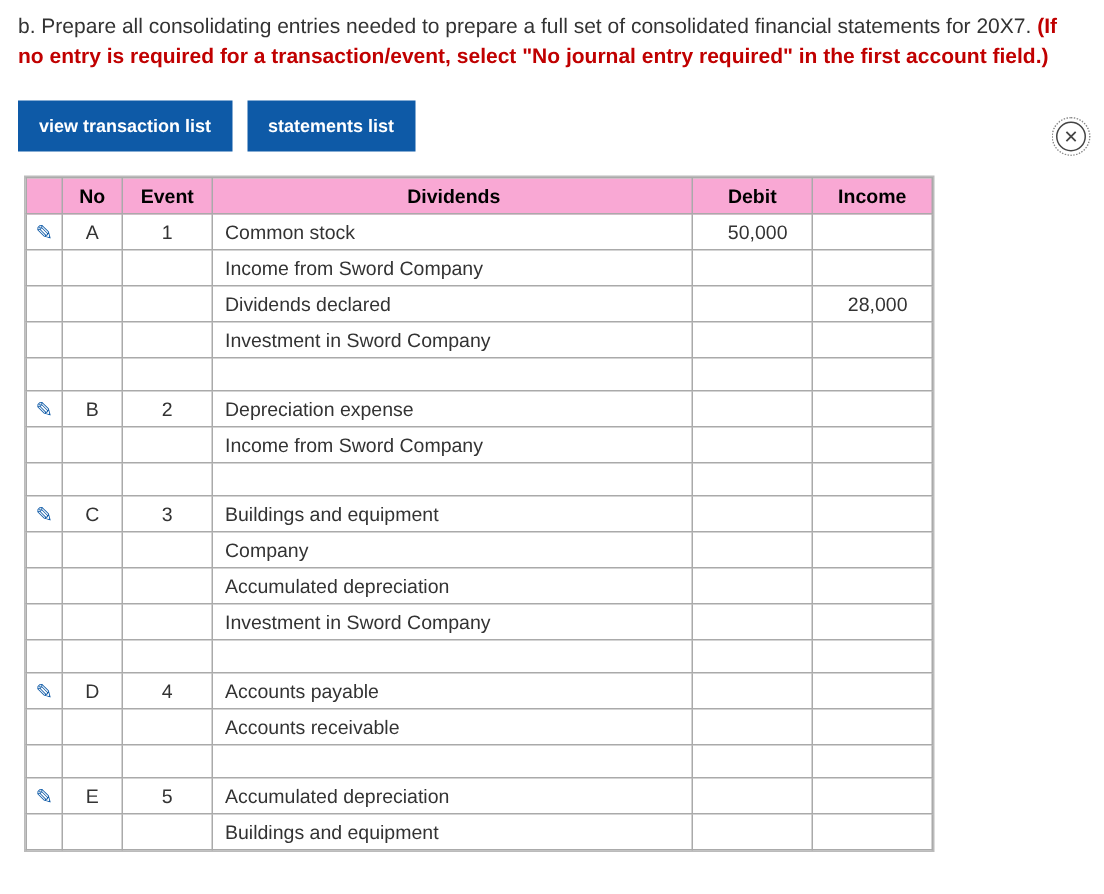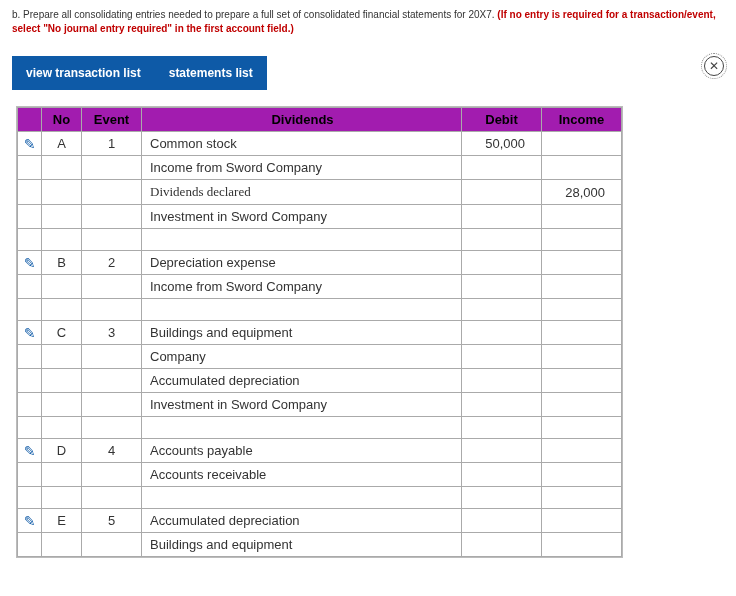--- a/index.html
+++ b/index.html
@@ -5,31 +5,32 @@
   * { box-sizing: border-box; }
   body {
     font-family: Arial, sans-serif;
     font-size: 13px;
     color: #333;
     margin: 0;
     padding: 8px 12px;
     background: #fff;
   }
   .prompt {
-    font-size: 10px;
+    font-size: 14px;
     line-height: 1.4;
     margin-bottom: 20px;
   }
   .prompt .red {
     color: #c00000;
     font-weight: bold;
   }
   .toolbar {
     display: flex;
-    align-items: flex-start;
+    align-items: flex-end;
+    gap: 10px;
     margin-bottom: 12px;
   }
   .btn {
     background: #0e5aa7;
     color: #fff;
     border: none;
     padding: 10px 14px;
     font-size: 12px;
     font-weight: bold;
     cursor: pointer;
@@ -59,21 +60,21 @@
   table {
     border-collapse: collapse;
   }
   th, td {
     border: 1px solid #aaa;
     padding: 4px 6px;
     font-size: 13px;
     height: 22px;
   }
   th {
-    background: #a21caf;
+    background: #f9a8d4;
     font-weight: bold;
     color: #000;
     text-align: center;
   }
   td.edit-col {
     width: 24px;
     text-align: center;
     padding: 2px;
   }
   td.no-col { width: 40px; text-align: center; }
@@ -81,21 +82,21 @@
   td.acct-col { width: 320px; }
   td.debit-col, td.credit-col { width: 80px; text-align: right; padding-right: 16px; }
   th.debit-col, th.credit-col { width: 80px; }
   .pencil {
     display: inline-block;
     transform: rotate(0deg);
     color: #0e5aa7;
     font-size: 14px;
     cursor: pointer;
   }
-  .indent { padding-left: 18px; font-family: Liberation Serif, serif; }
+  .indent { padding-left: 18px; }
   .acct-col { padding-left: 8px; }
 </style>
 </head>
 <body>
 
 
 
 <div class="prompt">
   <span>b. Prepare all consolidating entries needed to prepare a full set of consolidated financial statements for 20X7. </span><span class="red">(If no entry is required for a transaction/event, select "No journal entry required" in the first account field.)</span>
 </div>

